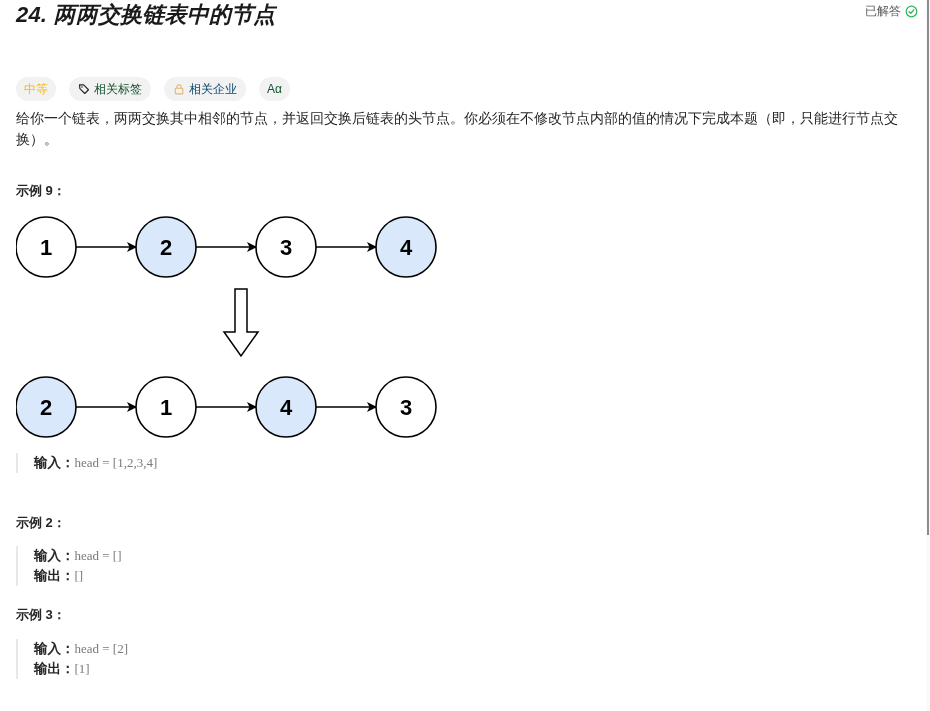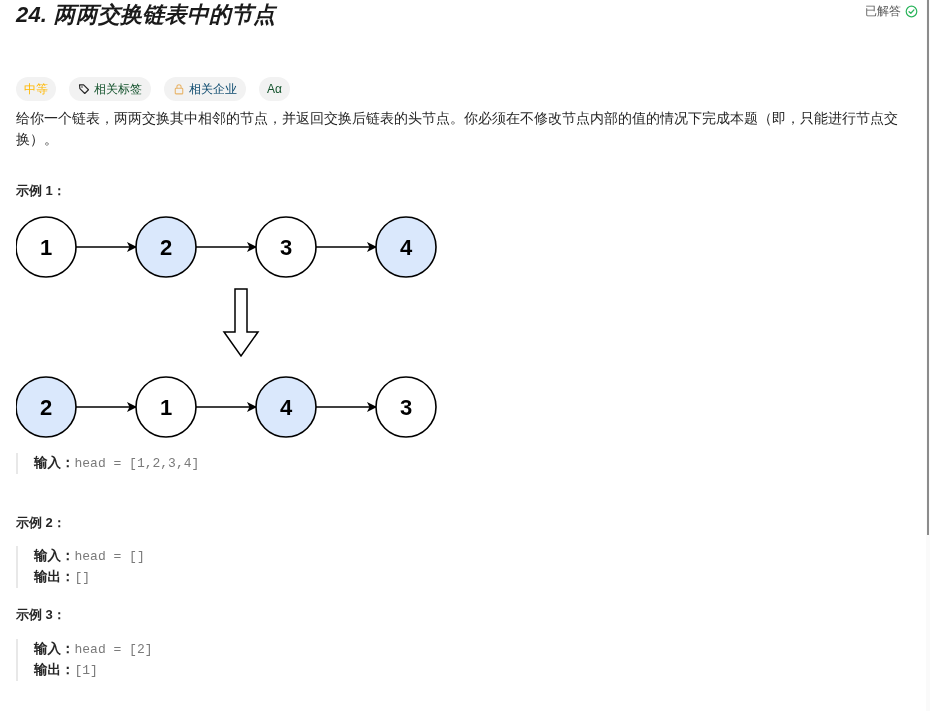--- a/index.html
+++ b/index.html
@@ -37,21 +37,21 @@
   }
   .ex-label {
     position: absolute; left: 0; font-size: 13px; font-weight: bold; color: #262626;
   }
   .diagram { position: absolute; left: 0; top: 210px; width: 440px; height: 235px; }
   .block {
     position: absolute; left: 0; border-left: 2px solid #e8e8e8;
     padding-left: 16px; font-size: 13.5px; line-height: 20px;
   }
   .block .k { font-weight: bold; color: #262626; }
-  .block .v { font-family: Liberation Mono, monospace; color: #7a7a7a; font-size: 13px; }
+  .block .v { font-family: Liberation Serif, serif; color: #7a7a7a; font-size: 13px; }
   .scrollbar {
     position: absolute; right: 0; top: 0; width: 4px; height: 711px; background: #fafafa;
   }
   .thumb { position: absolute; left: 1px; top: 0; width: 2px; height: 535px; background: #8c8c8c; }
 </style>
 </head>
 <body>
 
 <div class="page">
   <div class="title">24. 两两交换链表中的节点</div>
@@ -82,21 +82,21 @@
       </svg>
       <span>相关企业</span>
     </div>
     <div class="tag font">
       <span>Aα</span>
     </div>
   </div>
 
   <div class="desc">给你一个链表，两两交换其中相邻的节点，并返回交换后链表的头节点。你必须在不修改节点内部的值的情况下完成本题（即，只能进行节点交换）。</div>
 
-  <div class="ex-label" style="top:182px">示例 1：</div>
+  <div class="ex-label" style="top:182px">示例 9：</div>
 
   <svg class="diagram" viewBox="0 0 440 235" id="diagram">
     <defs>
       <marker id="ah" markerWidth="10" markerHeight="10" refX="9" refY="5" orient="auto" markerUnits="userSpaceOnUse">
         <path d="M0,0 L10,5 L0,10 L2.5,5 Z" fill="#000"></path>
       </marker>
     </defs>
     <g id="row-before">
         <line x1="60" y1="37" x2="120" y2="37" stroke="#000" stroke-width="1.6" marker-end="url(#ah)"></line>
         <circle cx="30" cy="37" r="30" fill="#ffffff" stroke="#000" stroke-width="1.6"></circle>

